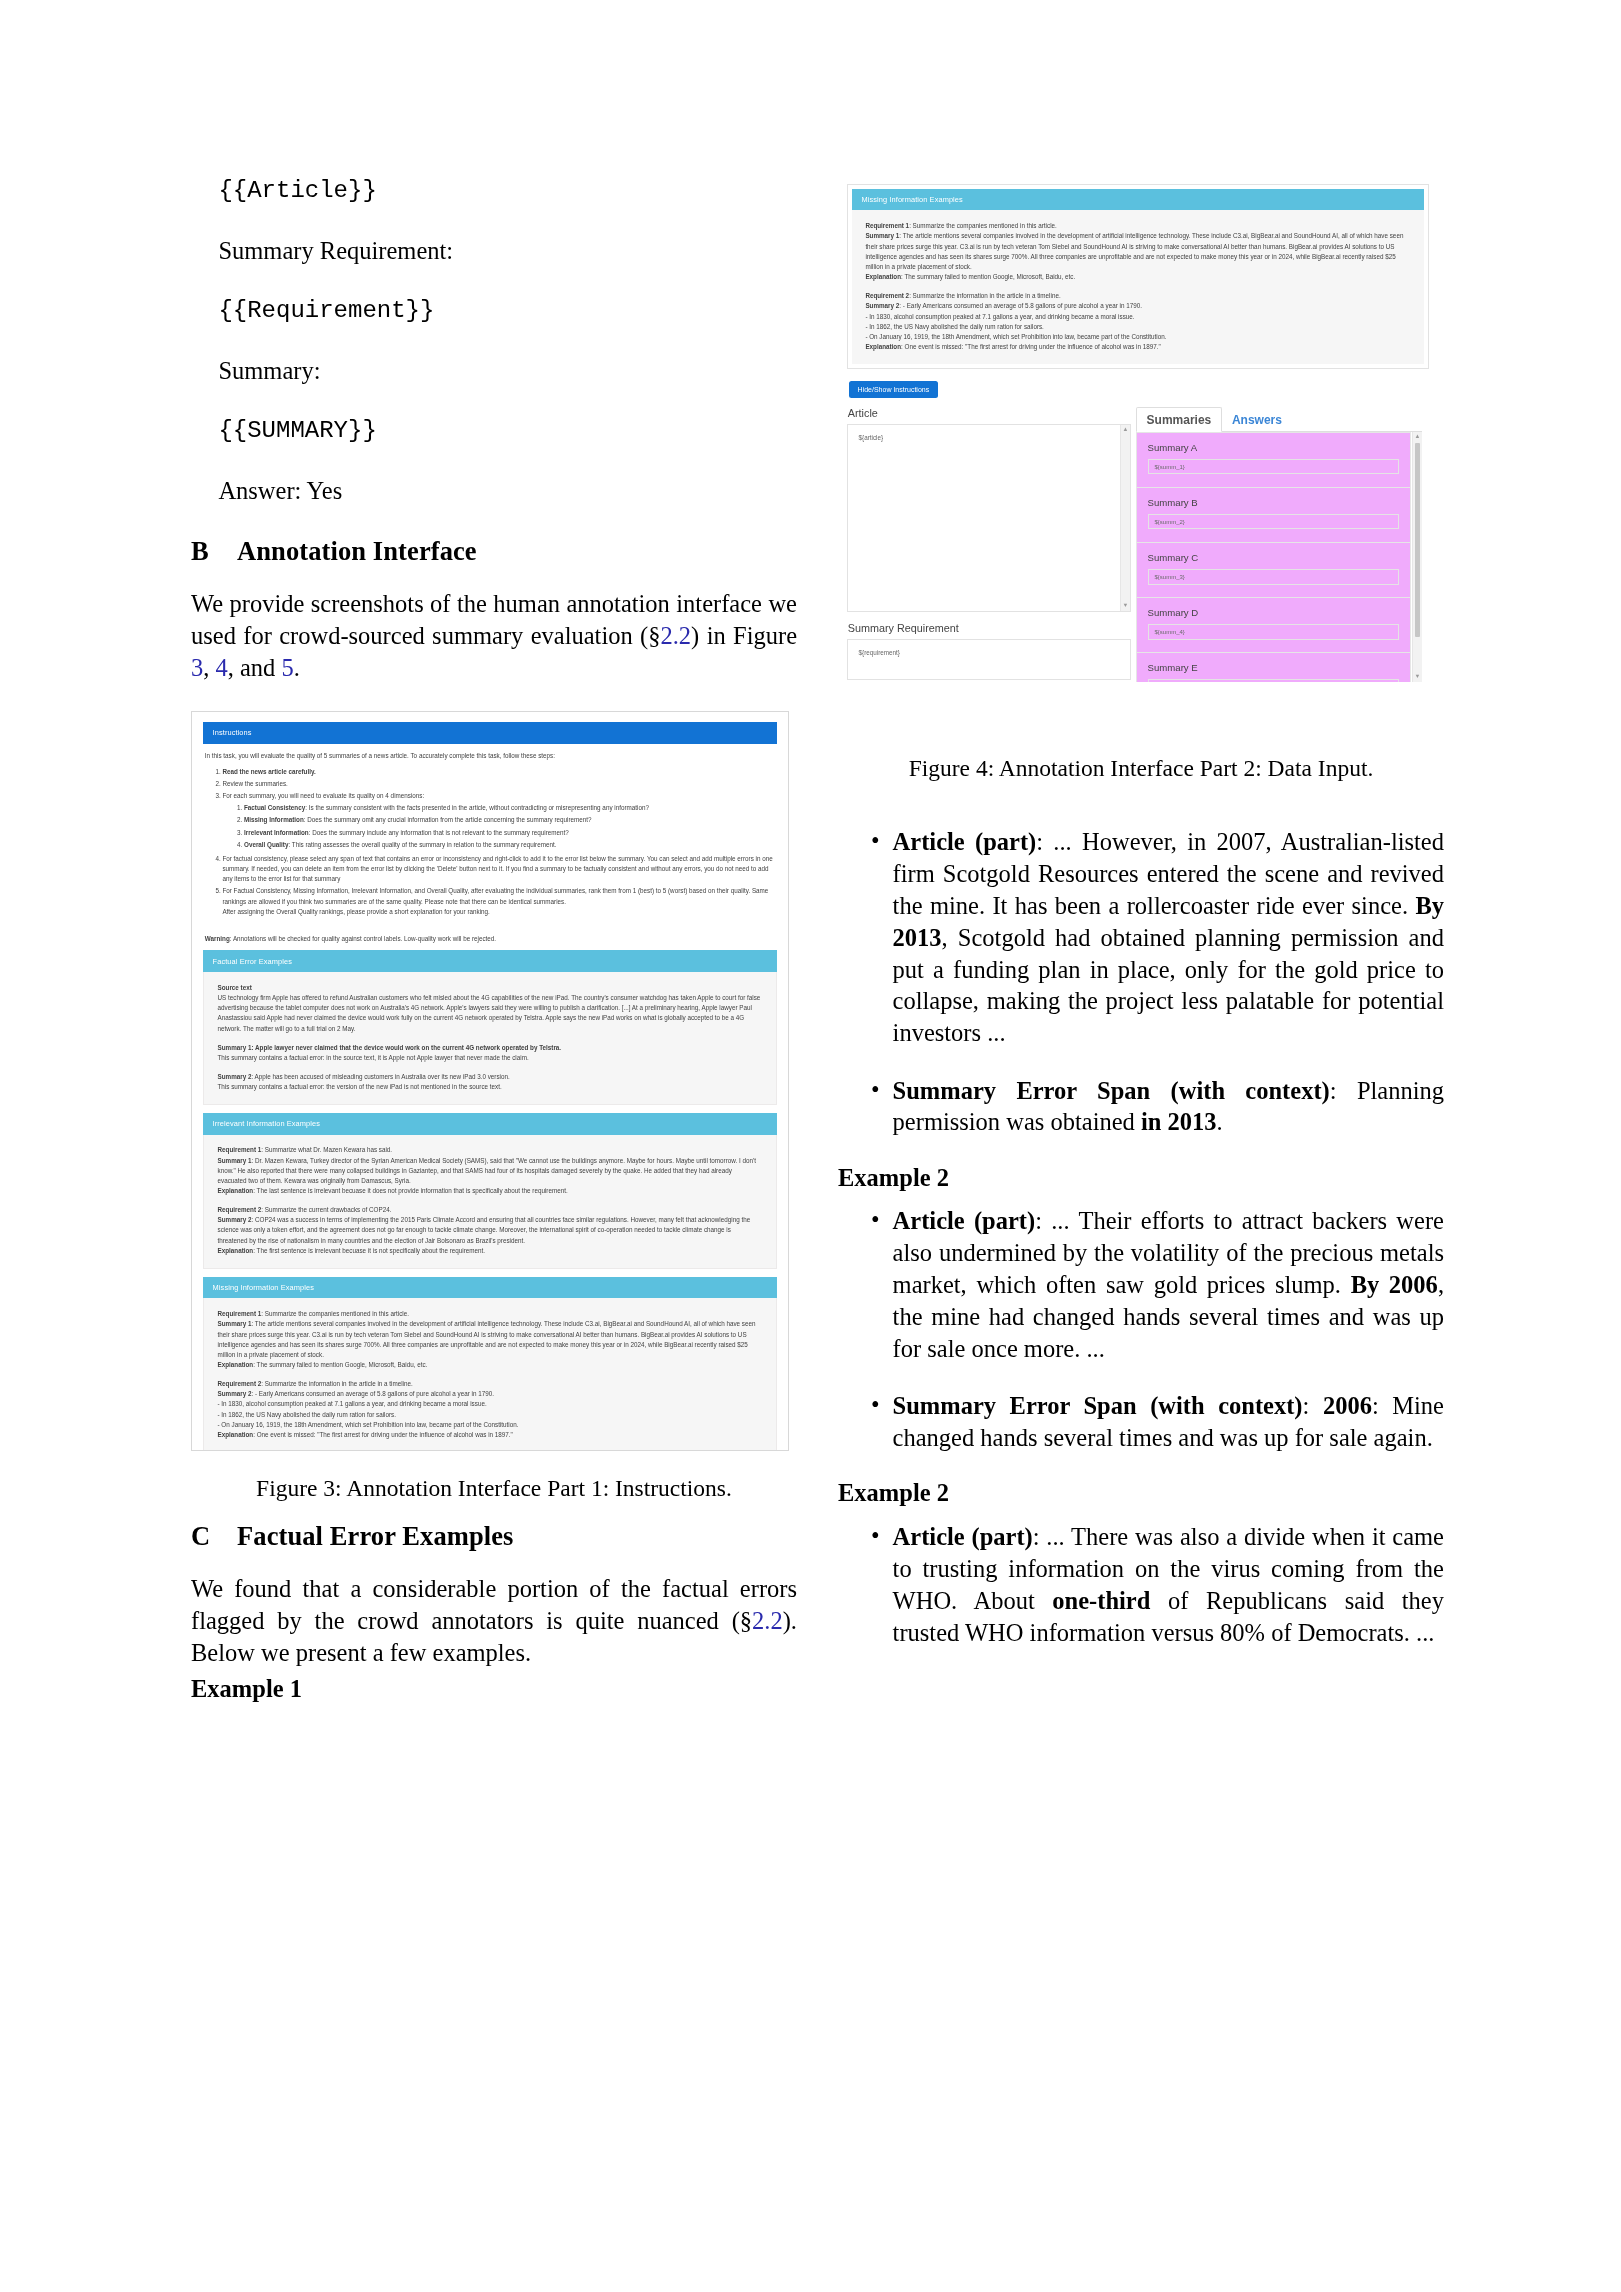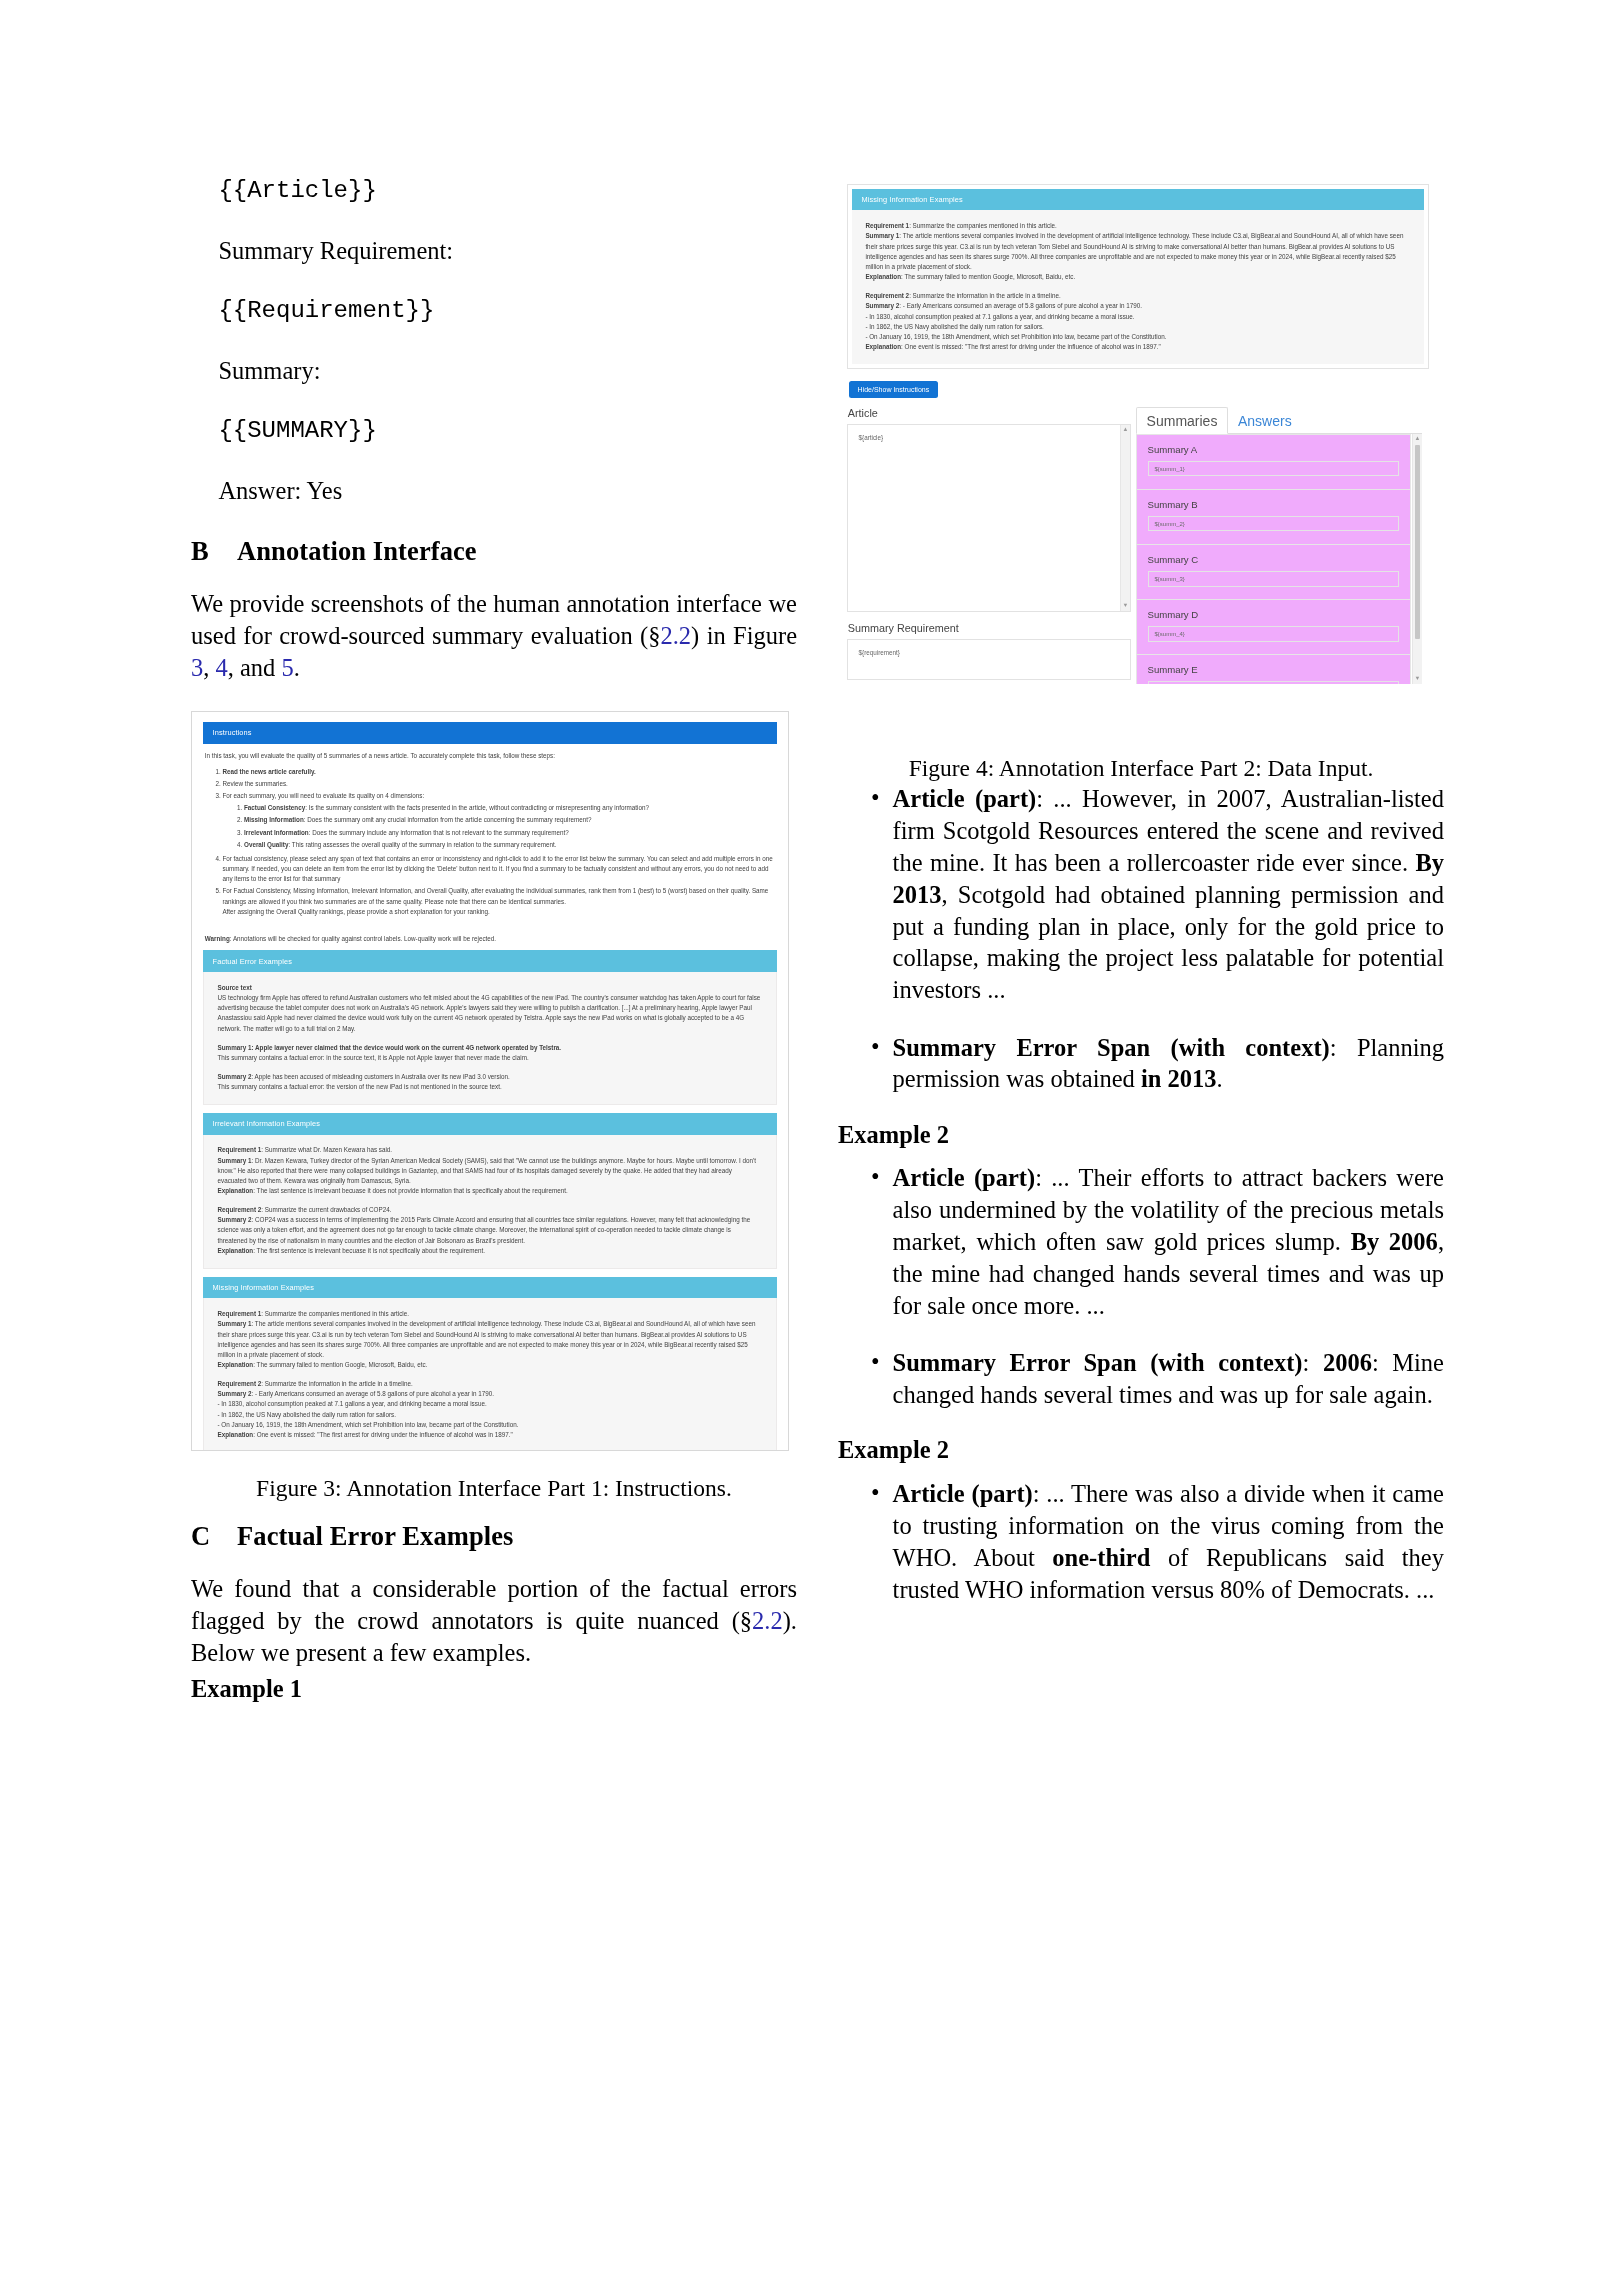--- a/index.html
+++ b/index.html
@@ -197,23 +197,24 @@
     position: absolute; left: 1.5px; width: 5.9px;
     background: #c6c6c6; border-radius: 1px;
   }
   .tabs {
     display: flex;
     align-items: flex-end;
     border-bottom: 1px solid #dedede;
     margin-bottom: 0;
   }
   .tab {
-    font-size: 14px;
+    font-size: 12px;
     padding: 4.9px 9.8px 3.9px 9.8px;
     color: #555;
+    font-weight: bold;
   }
   .tab.active {
     border: 1px solid #dedede;
     border-bottom: 1px solid #fff;
     background: #fff;
     border-radius: 2px 2px 0 0;
     margin-bottom: -1px;
   }
   .tab.inactive { color: #3b86d6; }
   .summ-scroll {
@@ -421,21 +422,21 @@
               </div>
             </div>
           </div>
 
         </div>
       </div>
 
       <div class="caption">Figure 4: Annotation Interface Part 2: Data Input.</div>
     </div>
 
-    <ul class="bullets" style="">
+    <ul class="bullets" style="margin-top:43px;">
       <li><b>Article (part)</b><span>:  ...  However, in 2007, Australian-listed firm Scotgold Resources entered the scene and revived the mine. It has been a rollercoaster ride ever since. </span><b>By 2013</b><span>, Scotgold had obtained planning permission and put a funding plan in place, only for the gold price to collapse, making the project less palatable for potential investors ...</span></li>
       <li><b>Summary Error Span (with context)</b><span>: Planning permission was obtained </span><b>in 2013</b><span>.</span></li>
     </ul>
 
     <div class="ex-head">Example 2</div>
 
     <ul class="bullets">
       <li><b>Article (part)</b><span>: ... Their efforts to attract backers were also undermined by the volatility of the precious metals market, which often saw gold prices slump.  </span><b>By 2006</b><span>, the mine had changed hands several times and was up for sale once more. ...</span></li>
       <li><b>Summary Error Span (with context)</b><span>: </span><b>2006</b><span>: Mine changed hands several times and was up for sale again.</span></li>
     </ul>

